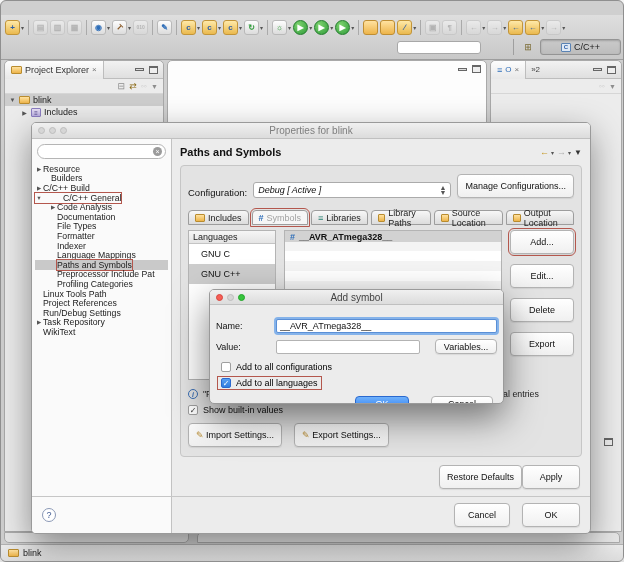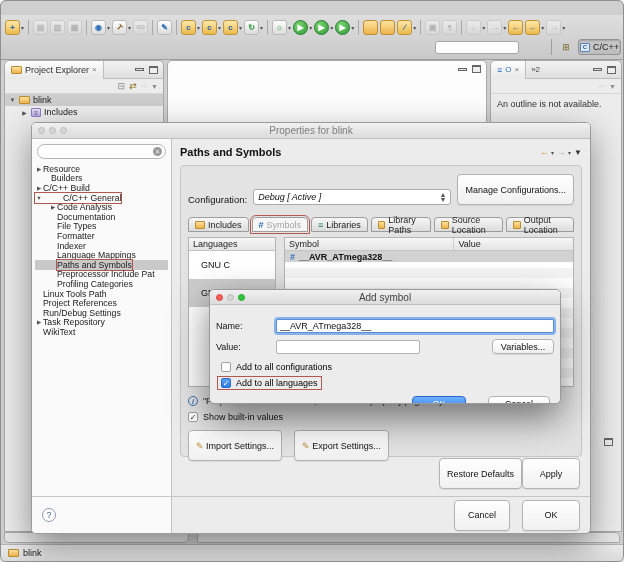--- a/index.html
+++ b/index.html
@@ -32,21 +32,21 @@
   .tic.rot .g{display:inline-block;transform:rotate(45deg);color:#8a5a28;}
   .tic.folder{background:linear-gradient(#ffe2a0,#edb44a);border-color:#bf8e33;}
   .tic.tiny{font-size:5px;letter-spacing:0;}
   .caret{font-size:6px;color:#555;margin:0 1px 0 0;}
   .trow2{display:flex;align-items:center;justify-content:flex-end;height:20px;padding:0 2px;}
   .qsearch{width:84px;height:13px;border:1px solid #a8a8a8;border-radius:3px;background:#fff;
     font-size:8px;margin-right:26px;}
   .vsep2{width:1px;height:16px;background:#9f9f9f;margin:0 6px;}
   .persp-open{width:16px;height:14px;display:flex;align-items:center;justify-content:center;
     font-size:9px;color:#7a6a32;}
-  .ccbtn{display:flex;align-items:center;gap:3px;height:16px;padding:0 1px;margin-left:4px;
+  .ccbtn{display:flex;align-items:center;gap:3px;height:16px;padding:0 20px;margin-left:4px;
     background:linear-gradient(#cacaca,#bdbdbd);border:1px solid #949494;border-radius:3px;
     font-size:9px;color:#222;box-shadow:inset 0 1px 2px rgba(0,0,0,.2);}
   .ccicon{width:10px;height:9px;background:#dfe9f5;border:1px solid #5a83b4;border-radius:1px;
     font-size:6px;color:#2d5fa8;display:flex;align-items:center;justify-content:center;font-weight:bold;}
   
   .panel{position:absolute;background:#ececec;border:1px solid #a9a9a9;border-radius:5px 5px 0 0;}
   .ptabrow{display:flex;align-items:center;height:18px;border-bottom:1px solid #bdbdbd;
     background:linear-gradient(#f2f2f2,#dfdfdf);border-radius:5px 5px 0 0;}
   .ptab{display:flex;align-items:center;gap:3px;height:18px;padding:0 6px;font-size:9px;color:#333;
     background:linear-gradient(#fdfdfd,#e8e8e8);border-right:1px solid #bdbdbd;border-radius:5px 0 0 0;}
@@ -100,37 +100,37 @@
   .na-gold{color:#c79a2a;font-weight:bold;}
   .na-grey{color:#b0b0b0;font-weight:bold;}
   .na-menu{color:#333;font-size:8px;}
   .pgroup{margin-top:5px;background:#e3e3e3;border:1px solid #c6c6c6;border-radius:4px;padding:8px 7px;height:292px;}
   .cfgrow{display:flex;align-items:flex-end;gap:6px;}
   .cfgrow .lbl{font-size:9.5px;color:#111;}
   .cfgsel{flex:1;height:16px;background:#fff;border:1px solid #ababab;border-radius:3px;
     display:flex;align-items:center;font-size:9px;padding:0 4px;color:#111;font-style:italic;}
   .stepper{margin-left:auto;color:#555;font-size:7px;line-height:5px;text-align:center;}
   .mbtn{background:linear-gradient(#ffffff,#f0f0f0);border:1px solid #b3b3b3;border-radius:4px;
-    font-size:9px;color:#111;padding:1px 7px;height:31px;display:inline-flex;align-items:center;
+    font-size:9px;color:#111;padding:1px 7px;height:24px;display:inline-flex;align-items:center;
     justify-content:center;box-shadow:0 1px 1px rgba(0,0,0,.08);}
   .mbtn.primary{background:linear-gradient(#6fb1fb,#2e7cf0);border-color:#2a69cf;color:#fff;}
   
   .tabs{display:flex;align-items:flex-end;gap:3px;margin-top:11px;height:16px;}
   .tab{display:flex;align-items:center;gap:3px;height:15px;padding:0 6px;font-size:9px;color:#222;
     background:linear-gradient(#f7f7f7,#dcdcdc);border:1px solid #9d9d9d;border-radius:4px 4px 0 0;}
   .tab.sel{background:#f6f6f6;color:#a2a2a2;}
   .tfold{width:10px;height:8px;background:linear-gradient(#ffe2a0,#edb44a);border:1px solid #b98c2f;border-radius:1px;}
   .thash{color:#2d6db8;font-weight:bold;font-size:9px;}
   .tlib{color:#1f7d6e;font-weight:bold;font-size:9px;}
   
   .crow{display:flex;gap:8px;margin-top:5px;}
   .langbox{width:88px;height:150px;background:#fff;border:1px solid #b4b4b4;font-size:9px;}
   .lhead{height:13px;background:linear-gradient(#f6f6f6,#e4e4e4);border-bottom:1px solid #c4c4c4;
     padding:0 4px;display:flex;align-items:center;color:#222;}
-  .lrow{height:28px;display:flex;align-items:center;padding-left:12px;color:#111;}
+  .lrow{height:20px;display:flex;align-items:center;padding-left:12px;color:#111;}
   .lrow.sel{background:#cdcdcd;}
   .symbox{flex:1;height:150px;background:repeating-linear-gradient(#fff 0 10px,#f4f4f4 10px 20px);
     border:1px solid #b4b4b4;font-size:9px;display:flex;flex-direction:column;}
   .shead{height:13px;background:linear-gradient(#f6f6f6,#e4e4e4);border-bottom:1px solid #c4c4c4;
     display:flex;color:#222;}
   .shead .c1{flex:1.45;padding:0 4px;display:flex;align-items:center;border-right:1px solid #cfcfcf;}
   .shead .c2{flex:1;padding:0 4px;display:flex;align-items:center;}
   .symrow{height:11px;background:#d2d2d2;display:flex;align-items:center;gap:4px;padding-left:5px;
     font-weight:bold;color:#111;}
   .hash{color:#2d6db8;}
@@ -147,21 +147,21 @@
   .ieic{font-size:9px;color:#b98c2f;}
   
   .defrow{position:absolute;right:10px;bottom:44px;display:flex;}
   .fsep{position:absolute;left:0;right:0;bottom:36px;border-top:1px solid #c6c6c6;}
   .dfoot{position:absolute;left:0;right:0;bottom:0;height:36px;display:flex;align-items:center;padding:0 10px;}
   .helpbtn{width:14px;height:14px;border-radius:50%;border:1px solid #8a98b5;color:#3f5a93;
     font-size:9px;display:flex;align-items:center;justify-content:center;background:#fff;}
   .footbtns{margin-left:auto;display:flex;gap:12px;}
   .wbtn{width:58px;}
   
-  #addsym{left:208px;top:288px;width:352px;height:115px;box-shadow:0 14px 36px rgba(0,0,0,.5);}
+  #addsym{left:208px;top:288px;width:295px;height:115px;box-shadow:0 14px 36px rgba(0,0,0,.5);}
   .adtitle{height:15px;}
   .adbody{position:relative;padding:14px 6px;font-size:9px;}
   .frow{display:flex;align-items:center;margin-bottom:6px;}
   .flbl{width:60px;color:#111;}
   .tfield{height:14px;background:#fff;border:1px solid #b3b3b3;border-radius:2px;font-size:9px;
     padding:0 3px;color:#111;font-family:"Liberation Sans",sans-serif;}
   .tfield.focus{box-shadow:0 0 0 2px #85b3ea;border-color:#5a8fd6;}
   .namef{flex:1;}
   .valf{width:144px;}
   .varbtn{margin-left:auto;height:15px;width:62px;}
@@ -294,21 +294,20 @@
       <span class="more-tabs">»2</span>
       <span class="winbtns">
         <span class="b-min"></span>
         <span class="b-max"></span>
       </span>
     </div>
     <div class="viewtools">
       <span class="vt grey faded">◦◦</span>
       <span class="vt grey" style="font-size:7px;">▼</span>
     </div>
-    <div class="outline-msg">An outline is not available.</div>
     <span class="mini-restore"></span>
   </div>
 
   <div class="statusbar">
     <span class="ffold"></span>
     <span>blink</span>
   </div>
 
   <div class="dialog" id="props">
     <div class="dtitle">
@@ -437,28 +436,30 @@
                 <span>Output Location</span>
               </span>
           </div>
           <div class="crow">
             <div class="langbox">
               <div class="lhead">Languages</div>
               <div class="lrow">GNU C</div>
               <div class="lrow sel">GNU C++</div>
             </div>
             <div class="symbox">
-              <div class="shead">
-                <span class="c1">Symbol</span>
-                <span class="c2">Value</span>
-              </div>
               <div class="symrow">
                 <span class="hash">#</span>
                 <span>__AVR_ATmega328__</span>
               </div>
+            </div>
+            <div class="sidecol">
+              <span class="mbtn annpad">Add...</span>
+              <span class="mbtn">Edit...</span>
+              <span class="mbtn">Delete</span>
+              <span class="mbtn">Export</span>
             </div>
           </div>
           <div class="inforow">
             <span class="iinfo">i</span>
             <span>"Preprocessor Include Paths, Macros etc." property page may define additional entries</span>
           </div>
           <div class="cbrow">
             <span class="cb">✓</span>
             <span>Show built-in values</span>
           </div>

